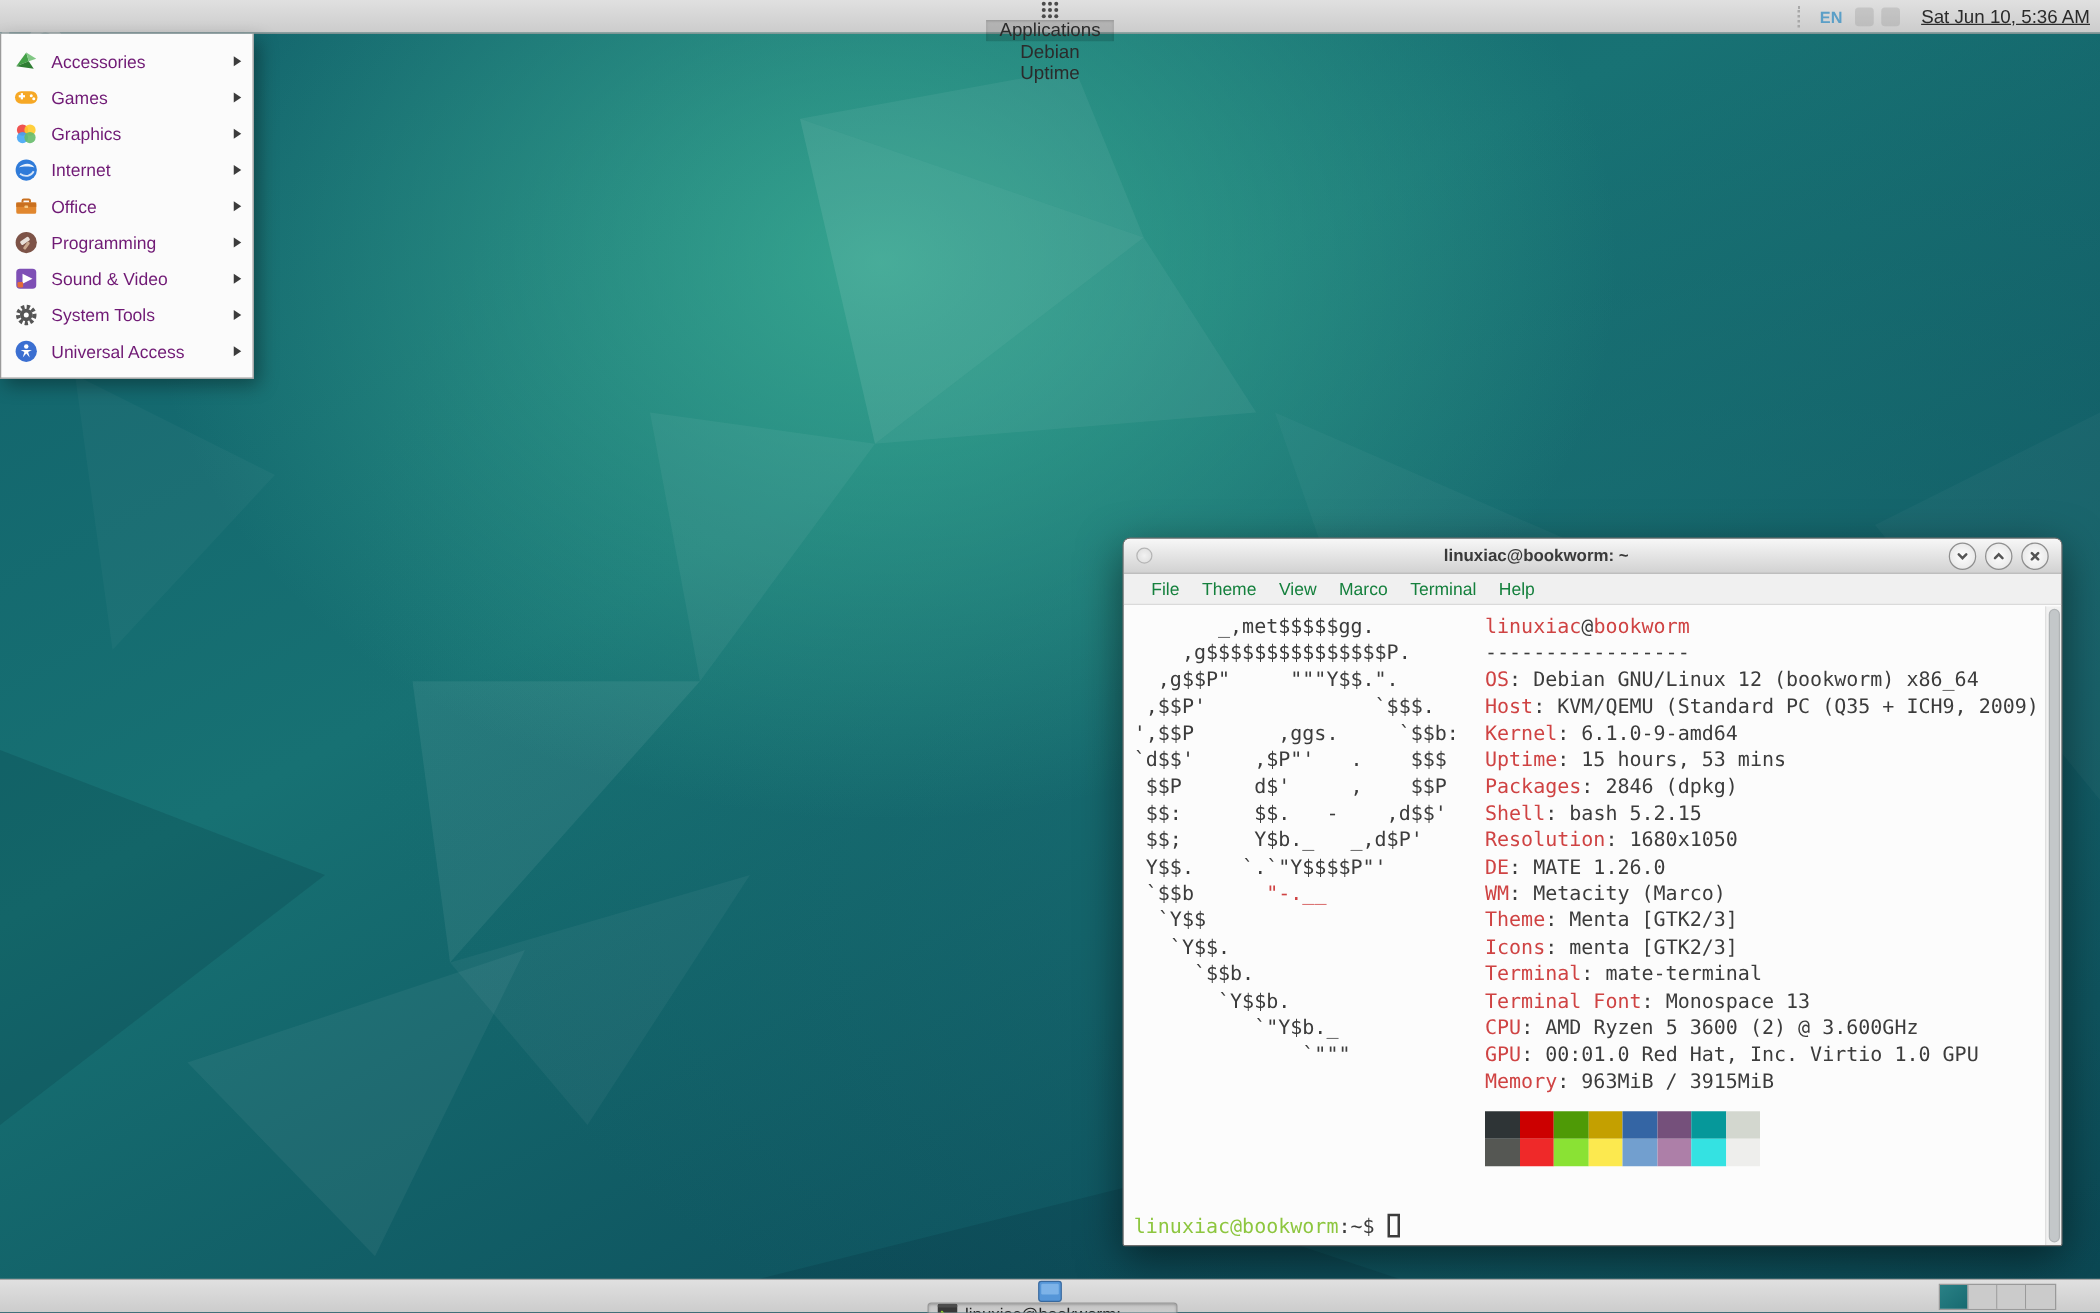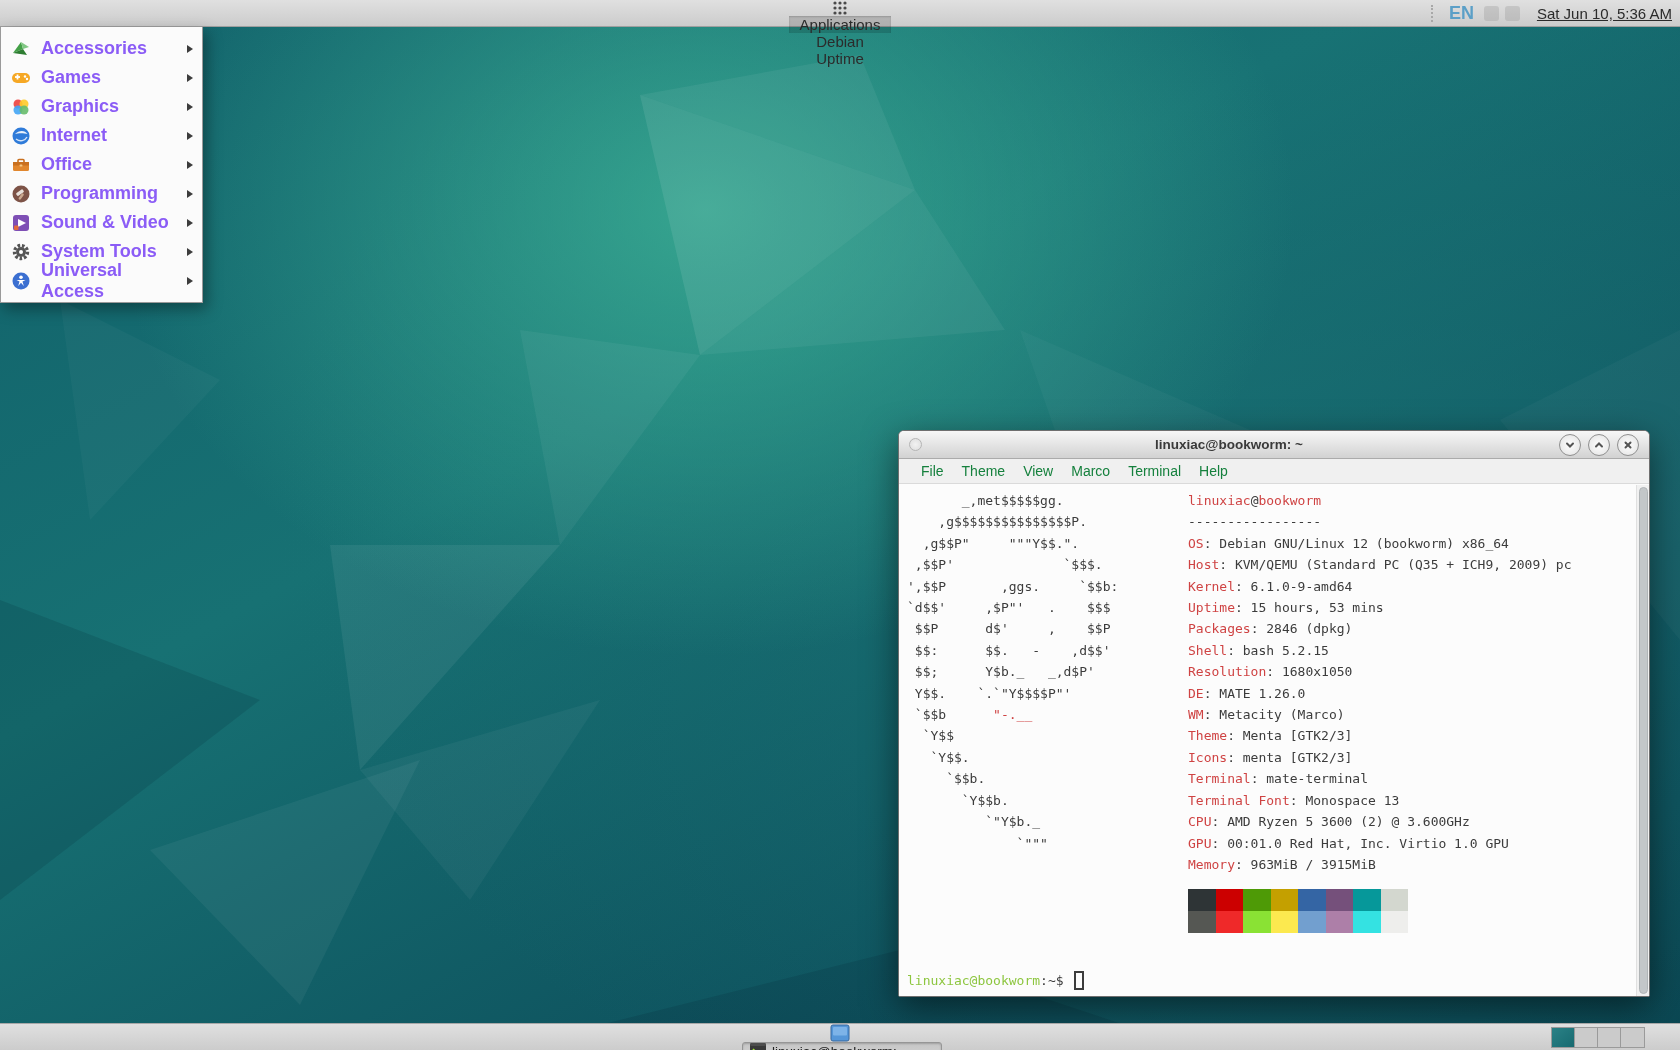--- a/index.html
+++ b/index.html
@@ -27,34 +27,34 @@
   }
   .panel.top { top:0; border-bottom:1px solid #9f9f9f; }
   .panel.bottom { top:1023px; border-top:1px solid #a8a8a8; }
 
   .menu-grid-btn { width:32px; height:27px; display:flex; align-items:center; justify-content:center; }
   .panel-menu { padding:0 11px; height:27px; display:flex; align-items:center; cursor:default; }
   .panel-menu.pressed { background:rgba(0,0,0,0.14); box-shadow:inset 0 1px 2px rgba(0,0,0,0.18); }
 
   .panel-right { position:absolute; right:0; top:0; height:27px; display:flex; align-items:center; }
   .drag-handle { width:8px; height:17px; border-left:2px dotted #a8a8a8; margin:0 3px; }
-  .kbd-indicator { font-weight:bold; font-size:18px; padding:0 7px; }
+  .kbd-indicator { font-weight:bold; font-size:13px; padding:0 7px; }
   .ghost-icon { width:15px; height:15px; border-radius:3px; background:rgba(140,140,140,0.28); margin:0 3px; }
   .clock { padding:0 8px 0 14px; font-size:15px; color:#2b2b2b;text-decoration:underline; }
 
   
   .apps-menu {
     position:absolute; left:0; top:27px; width:203px; z-index:50;
     background:#fbfbfb; border:1px solid #9a9a9a; border-top:none;
     box-shadow:4px 6px 14px rgba(0,0,0,0.35); padding:7px 0;
   }
   .menu-item { height:29px; display:flex; align-items:center; padding:0 9px; }
   .mi-icon { width:22px; height:20px; display:flex; align-items:center; justify-content:center; }
   .mi-icon svg { width:20px; height:20px; }
-  .mi-label { margin-left:9px; font-size:18px; color:#8b5cf6; flex:1;font-weight:bold; }
+  .mi-label { margin-left:9px; font-size:14px; color:#701a75; flex:1; }
   .mi-arrow { width:0; height:0; border-left:6px solid #3c3c3c; border-top:4.5px solid transparent; border-bottom:4.5px solid transparent; }
 
   
   .window {
     position:absolute; left:898px; top:430px; width:752px; height:567px; z-index:30;
     border:1px solid #6f6f6f; border-radius:6px 6px 2px 2px;
     box-shadow:0 10px 34px rgba(0,0,0,0.5);
     background:#fcfcfc; overflow:hidden;
   }
   .titlebar {
@@ -65,21 +65,21 @@
   .window-menu-dot { position:absolute; left:10px; top:7px; width:13px; height:13px; border-radius:50%; border:1px solid #b5b5b5; background:radial-gradient(#f2f2f2,#dcdcdc); }
   .title { position:absolute; left:90px; right:180px; top:0; height:28px; line-height:28px; text-align:center; font-size:13.5px; font-weight:bold; color:#3a3a3a; white-space:nowrap; overflow:hidden; }
   .win-buttons { position:absolute; right:10px; top:3px; display:flex; gap:7px; }
   .win-btn { width:22px; height:22px; border-radius:50%; border:1px solid #8f8f8f; background:radial-gradient(#fefefe,#e2e2e2); display:flex; align-items:center; justify-content:center; }
   .win-btn svg { width:10px; height:10px; stroke:#555; stroke-width:2; fill:none; stroke-linecap:round; }
 
   .menubar { height:25px; background:#f0f0f0; border-bottom:1px solid #dadada; display:flex; align-items:center; padding-left:13px; }
   .menubar-item { padding:0 9px; font-size:14px; color:#15803d; }
 
   .term-content { position:absolute; top:54px; bottom:0; left:0; right:0; background:#fcfcfc; overflow:hidden;
-    font-family:"DejaVu Sans Mono", monospace; font-size:13px; line-height:21.4px; white-space:pre; color:#3c3c3c; }
+    font-family:"DejaVu Sans Mono", monospace; font-size:16px; line-height:21.4px; white-space:pre; color:#3c3c3c; }
   .ascii-art { position:absolute; left:8px; top:5px; }
   .ascii-art .red { color:#cf4343; }
   .nf-info { position:absolute; left:289px; top:5px; right:14px; overflow:hidden; }
   .nf-info .lbl { color:#cf4343; }
   .nf-sep { letter-spacing:0; }
   .palette { position:absolute; left:289px; top:404px; }
   .palette-row { display:flex; height:22px; }
   .palette-row .swatch { width:27.5px; height:22px; }
   .prompt-line { position:absolute; left:8px; bottom:5px; display:flex; align-items:center; }
   .prompt-user { color:#8dc63f; }

